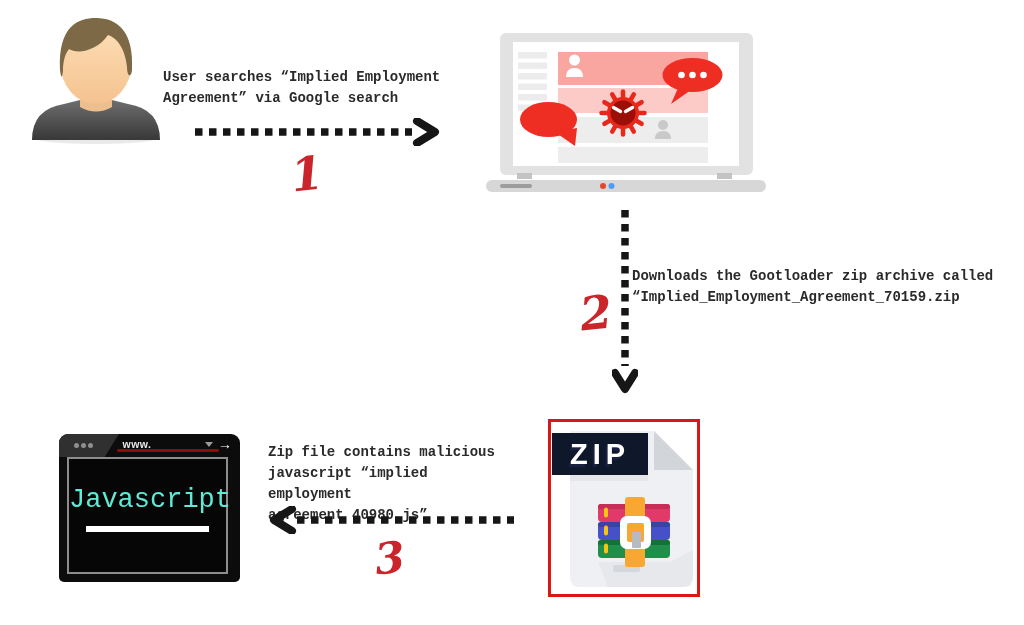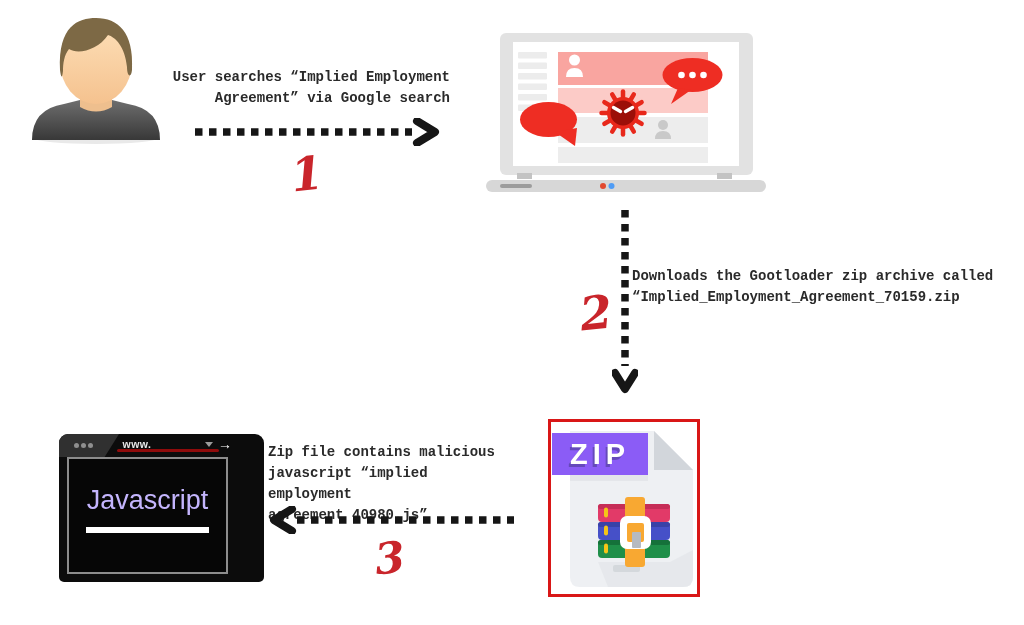--- a/index.html
+++ b/index.html
@@ -3,57 +3,57 @@
 <meta charset="utf-8">
 <style>
   html,body{margin:0;padding:0;background:#ffffff;}
   .canvas{position:relative;width:1024px;height:625px;background:#ffffff;overflow:hidden;
           font-family:"Liberation Sans",sans-serif;}
   .abs{position:absolute;}
 
   
   .caption{position:absolute;font-family:"Liberation Mono","DejaVu Sans Mono",monospace;
            font-weight:700;font-size:14px;line-height:21px;color:#2a2a2a;white-space:pre-line;}
-  .c1{left:146px;top:67px;width:304px;text-align:right;}
+  .c1{left:163px;top:67px;width:304px;text-align:left;}
   .c2{left:632px;top:266px;width:372px;text-align:left;}
   .c3{left:268px;top:442px;width:250px;text-align:left;}
 
   
   .stepnum{position:absolute;font-family:"DejaVu Serif",serif;font-style:italic;font-weight:700;
            font-size:46px;line-height:1;color:#c9252b;transform:rotate(-6deg);}
   .n1{left:291px;top:151px;}
   .n2{left:580px;top:290px;}
   .n3{left:375px;top:537px;font-size:43px;}
 
   
   .zipbox{position:absolute;left:548px;top:419px;width:152px;height:178px;background:#ffffff;
           border:3px solid #d91717;box-sizing:border-box;}
   .zipsvg{position:absolute;left:0;top:0;}
-  .ziplabel{position:absolute;left:1px;top:11px;width:96px;height:42px;background:#8b5cf6;
+  .ziplabel{position:absolute;left:1px;top:11px;width:96px;height:42px;background:#0f172a;
             color:#ffffff;font-weight:700;font-size:29px;line-height:42px;text-align:center;
             letter-spacing:5px;text-shadow:-2px 3px 0 rgba(44,46,100,0.4);
             font-family:"Liberation Sans",sans-serif;}
 
   
   .browser{position:absolute;left:59px;top:434px;width:181px;height:148px;background:#0c0c0c;
-           border-radius:9px 9px 5px 5px;padding-left:24px;}
+           border-radius:9px 9px 5px 5px;}
   .b-tab{position:absolute;left:0;top:0;width:60px;height:23px;background:#303030;
          border-radius:9px 0 0 0;clip-path:polygon(0 0,100% 0,76% 100%,0 100%);}
   .b-dot{position:absolute;width:5px;height:5px;border-radius:50%;background:#8f8f8f;top:9px;}
   .b-url{position:absolute;left:56px;top:4px;width:44px;text-align:center;color:#e8e8e8;
          font-size:10.5px;font-weight:700;letter-spacing:0.5px;}
   .b-underline{position:absolute;left:58px;top:15px;width:102px;height:3px;background:#8f0b0b;
                border-radius:2px;}
   .b-caret{position:absolute;left:146px;top:8px;width:0;height:0;border-left:4px solid transparent;
            border-right:4px solid transparent;border-top:5px solid #9b9b9b;}
   .b-go{position:absolute;left:159px;top:2px;color:#ffffff;font-size:14px;font-weight:700;}
   .b-content{position:absolute;left:8px;top:23px;width:161px;height:117px;border:2px solid #8d8d8d;
              background:#060606;box-sizing:border-box;}
-  .b-js{margin-top:26px;text-align:center;color:#c4b5fd;font-size:27px;
-        font-family:Liberation Sans, sans-serif;}
+  .b-js{margin-top:26px;text-align:center;color:#5eead4;font-size:27px;
+        font-family:Liberation Mono, monospace;}
   .b-bar{width:123px;height:6px;background:#ffffff;margin:11px auto 0;}
 </style>
 </head>
 <body>
 
 <div class="canvas">
 
   <svg class="abs" style="left:22px;top:10px;" width="148" height="135" viewBox="0 0 148 135">
     <defs>
       <linearGradient id="gBody" x1="0" y1="0" x2="0" y2="1">

